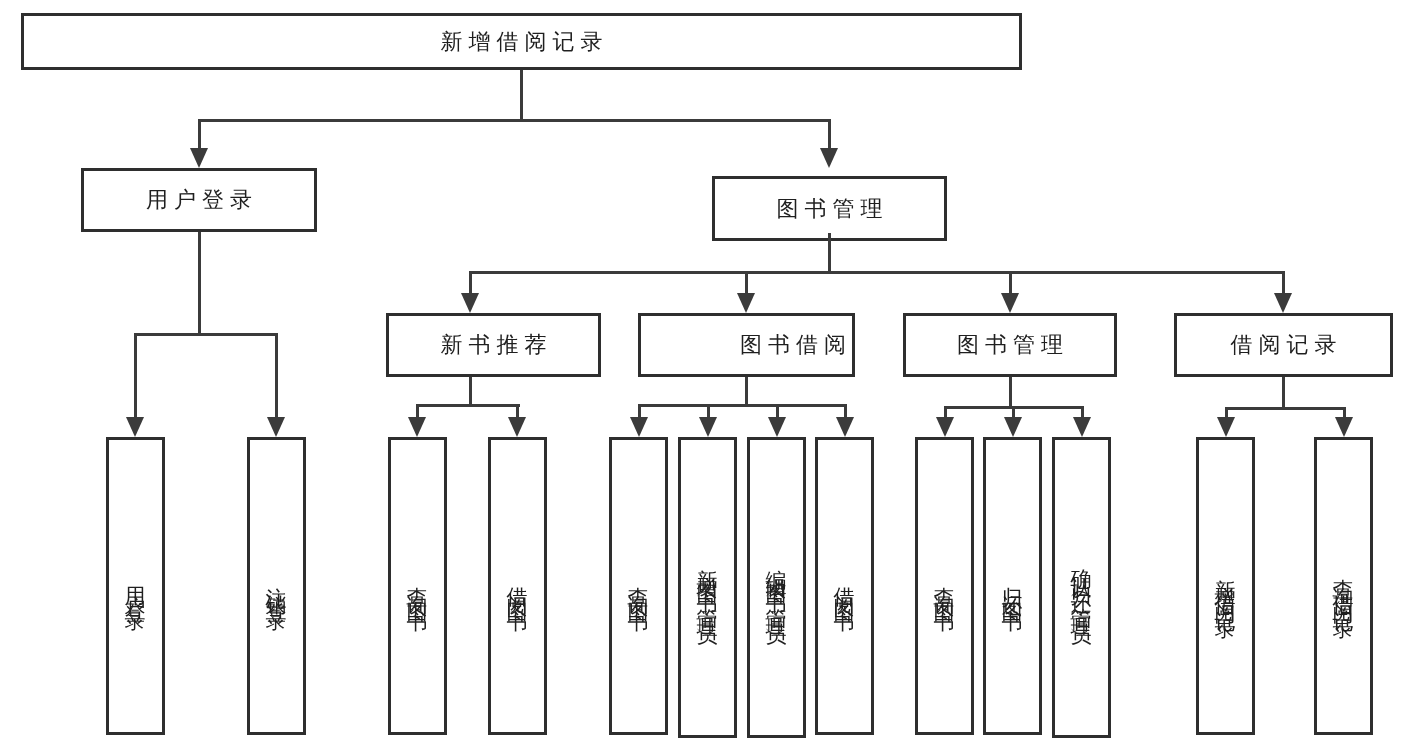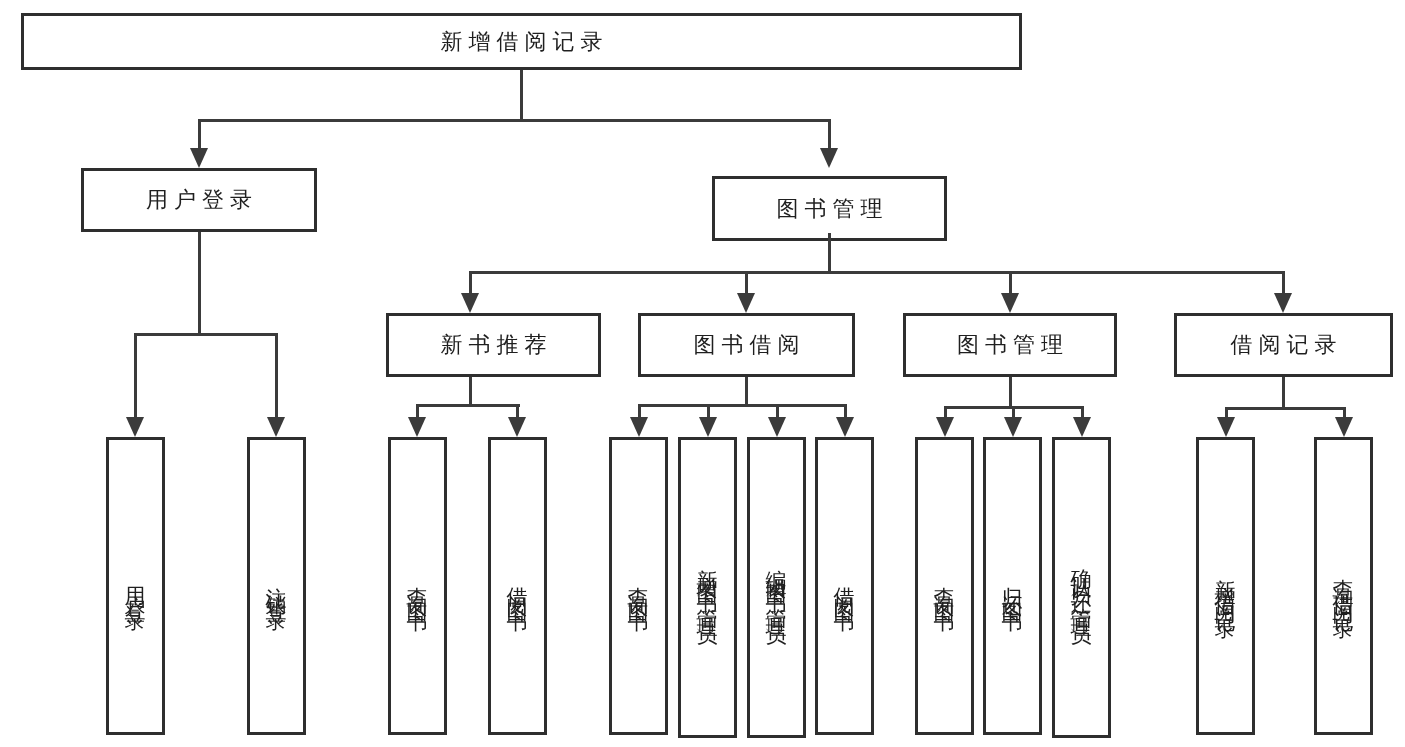--- a/index.html
+++ b/index.html
@@ -66,21 +66,21 @@
   <div class="vline" style="left:745px;top:271px;width:3px;height:22px;"></div>
   <div class="arrowhead" style="left:737px;top:293px;"></div>
   <div class="vline" style="left:1009px;top:271px;width:3px;height:22px;"></div>
   <div class="arrowhead" style="left:1001px;top:293px;"></div>
   <div class="vline" style="left:1282px;top:271px;width:3px;height:22px;"></div>
   <div class="arrowhead" style="left:1274px;top:293px;"></div>
 
   <div class="box" style="left:362px;top:313px;width:215px;height:64px;margin-left:24px;">
     <span>新书推荐</span>
   </div>
-  <div class="box" style="left:638px;top:313px;width:217px;height:64px;">
+  <div class="box" style="left:638px;top:313px;width:217px;height:64px;justify-content:flex-end;">
     <span>图书借阅</span>
   </div>
   <div class="box" style="left:903px;top:313px;width:214px;height:64px;">
     <span>图书管理</span>
   </div>
   <div class="box" style="left:1174px;top:313px;width:219px;height:64px;">
     <span>借阅记录</span>
   </div>
 
   <div class="vline" style="left:469px;top:377px;width:3px;height:29px;"></div>

